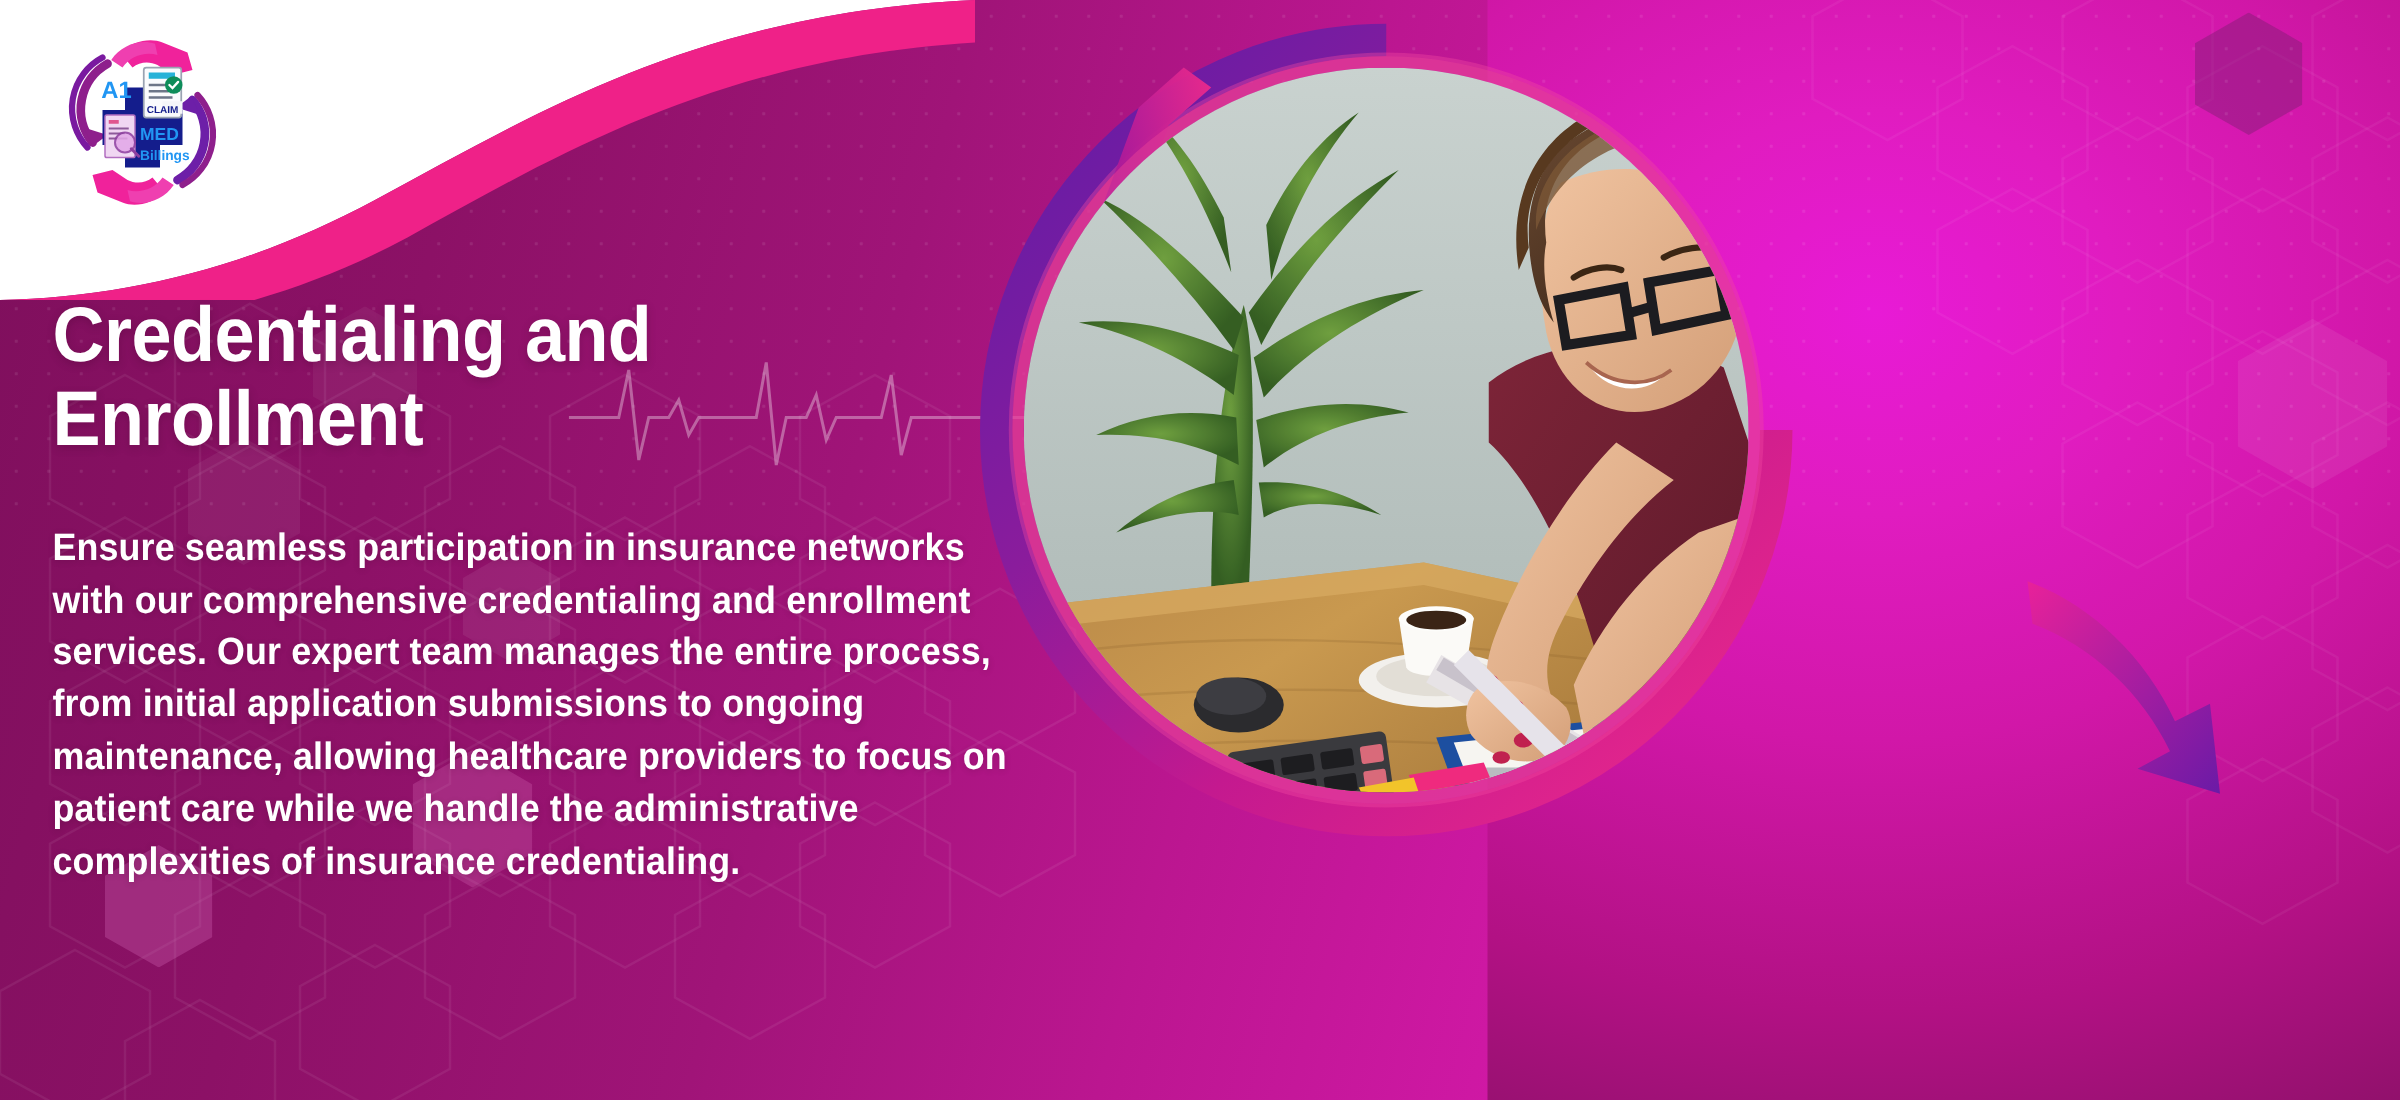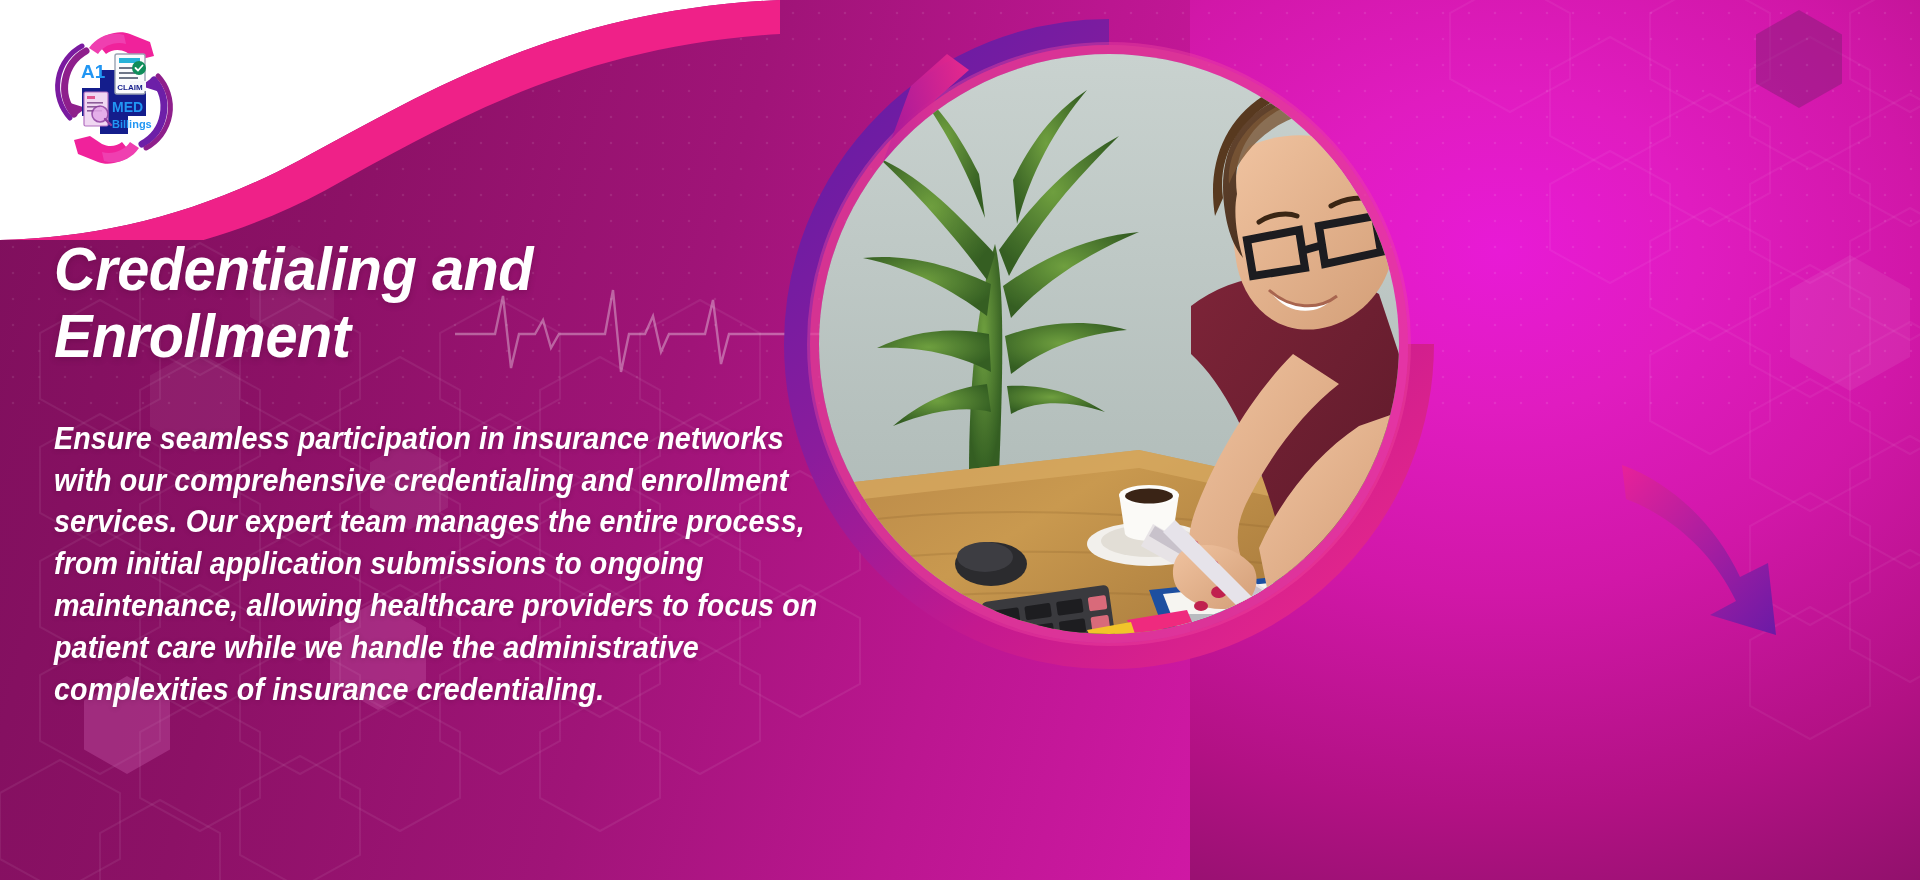--- a/index.html
+++ b/index.html
@@ -73,23 +73,22 @@
     box-shadow:0 0 0 9px rgba(226,60,152,.55);
   }
   .photo-inner{position:absolute;inset:0;}
 
   
   .right-arrow{position:absolute; left:1600px; top:455px; width:210px; height:230px;}
 
   
   .content{
     position:absolute;
-    left:54px; top:236px;
+    left:42px; top:236px;
     width:830px;
-    font-style:italic;
   }
   .headline{
     margin:0;
     color:#ffffff;
     font-family:"Liberation Sans Narrow","Liberation Sans",sans-serif;
     font-weight:700;
     font-size:62px;
     line-height:1.08;
     letter-spacing:-0.5px;
     transform:scaleX(.93);

